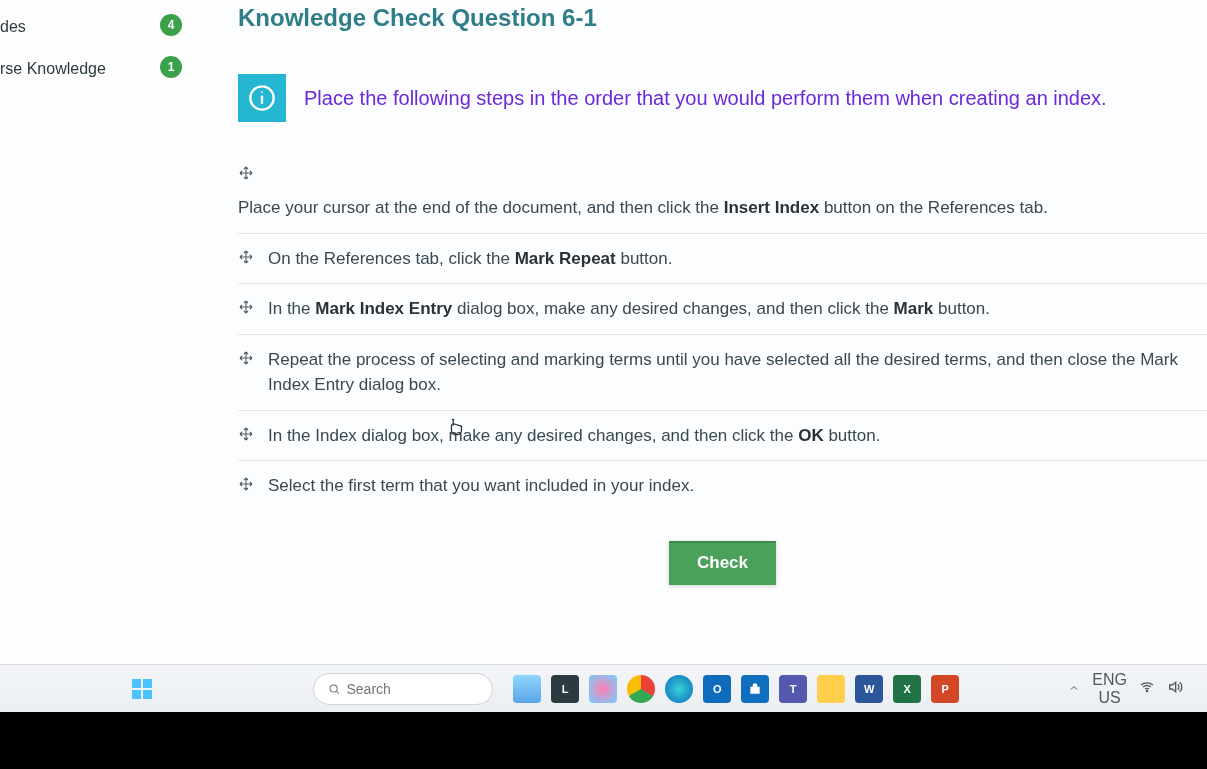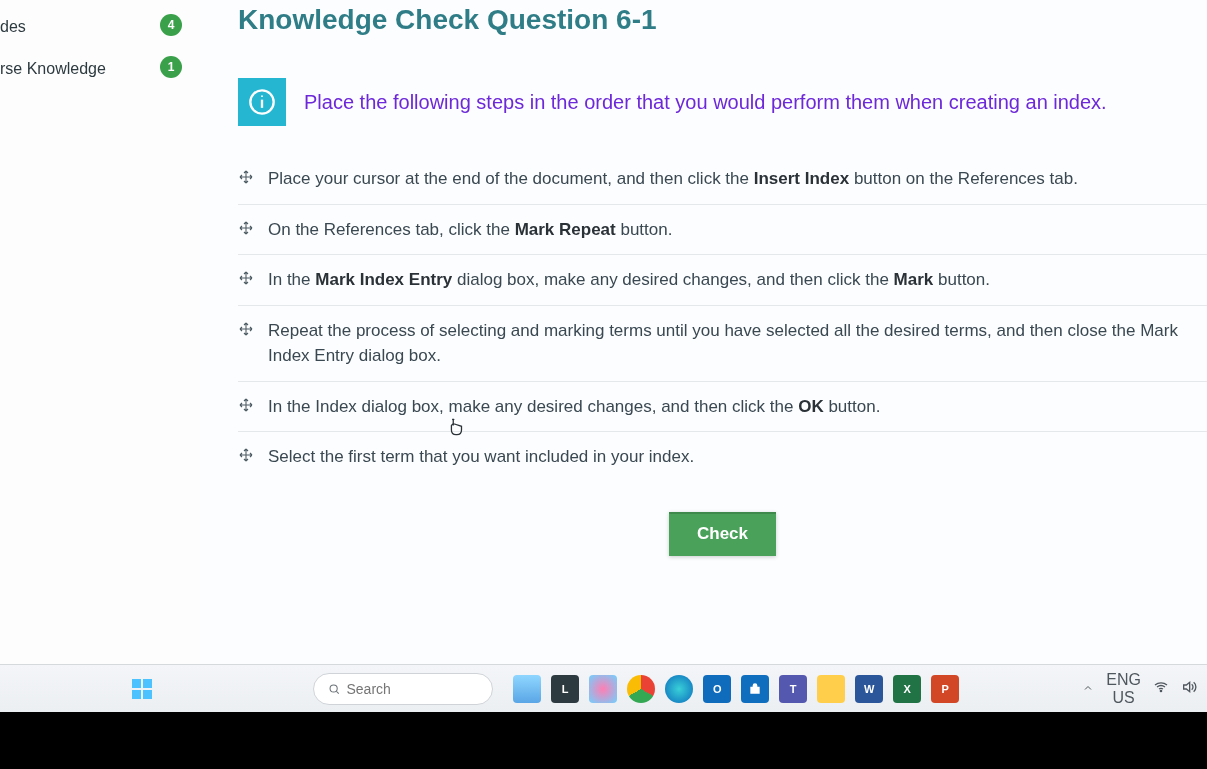--- a/index.html
+++ b/index.html
@@ -41,21 +41,21 @@
       font-size: 12px;
       font-weight: 600;
       padding: 0 4px;
     }
     .badge-green { background: #3aa04a; }
     .content {
       flex: 1;
       padding: 4px 0 0 38px;
     }
     .page-title {
-      font-size: 28px;
+      font-size: 24px;
       font-weight: 600;
       color: #2f7d87;
       margin-bottom: 42px;
     }
     .info-row {
       display: flex;
       align-items: center;
       gap: 18px;
       margin-bottom: 28px;
     }
@@ -81,21 +81,21 @@
       display: flex;
       align-items: flex-start;
       gap: 12px;
       padding: 12px 10px 12px 0;
       border-top: 1px solid #e5e8ea;
       font-size: 17px;
       color: #3a4852;
       line-height: 1.5;
       cursor: move;
     }
-    .step:first-child { border-top: none; }
+    .step:first-child { border-top: none; flex-direction: column; }
     .drag-handle {
       flex: 0 0 18px;
       margin-top: 3px;
       color: #4c5b63;
     }
     .drag-handle svg { width: 16px; height: 16px; display:block; }
     .step b { font-weight: 700; color: #2a3238; }
     .check-row {
       display: flex;
       justify-content: center;
@@ -121,21 +121,21 @@
     
     .taskbar {
       position: absolute;
       left: 0; right: 0;
       top: 664px;
       height: 48px;
       background: linear-gradient(#f3f5f8,#eceff2);
       border-top: 1px solid #d5d9dc;
       display: flex;
       align-items: center;
-      padding: 0 10px;
+      padding: 0 24px;
       gap: 6px;
     }
     .bottom-black {
       position:absolute; left:0; right:0; top:712px; height:57px; background:#000;
     }
     .taskbar-spacer { flex: 1; }
     .start-btn {
       width: 30px; height: 30px;
       display:flex; align-items:center; justify-content:center;
       cursor:pointer;

